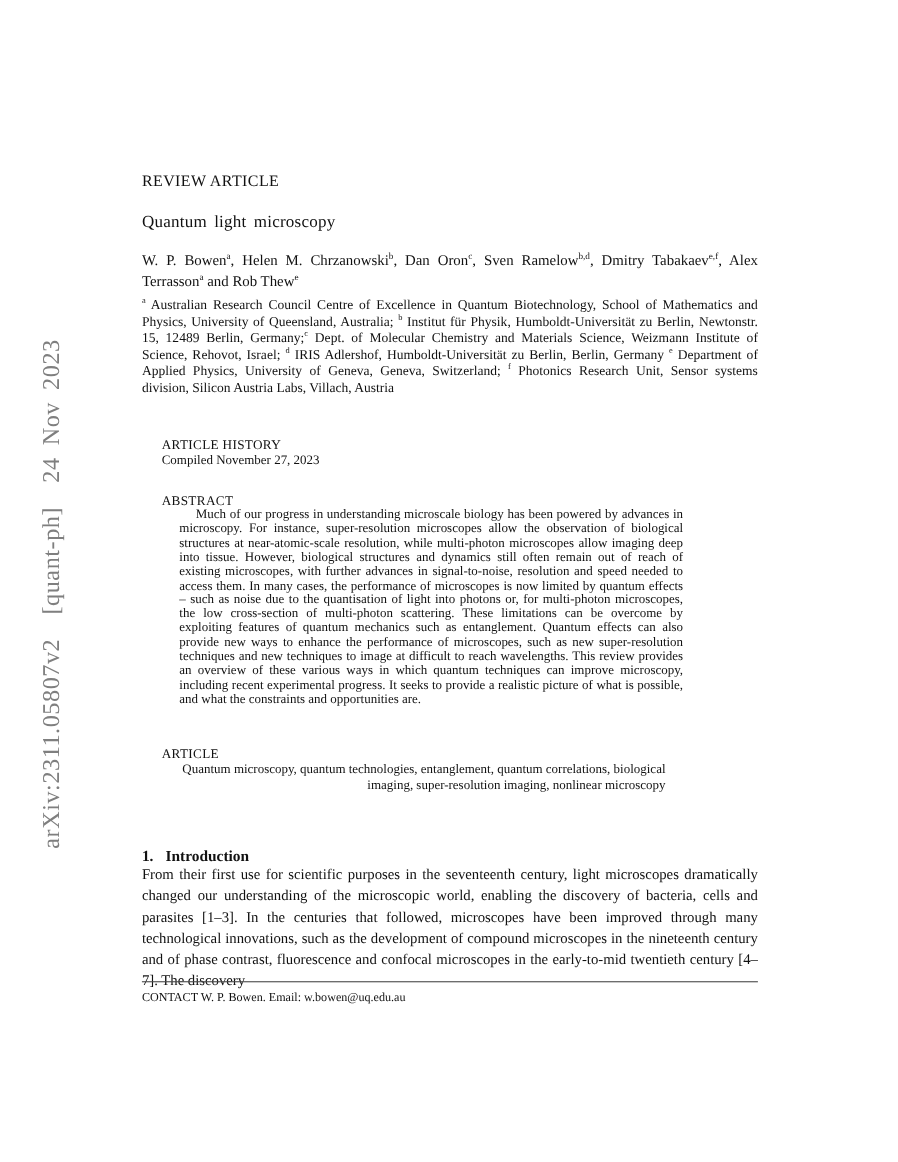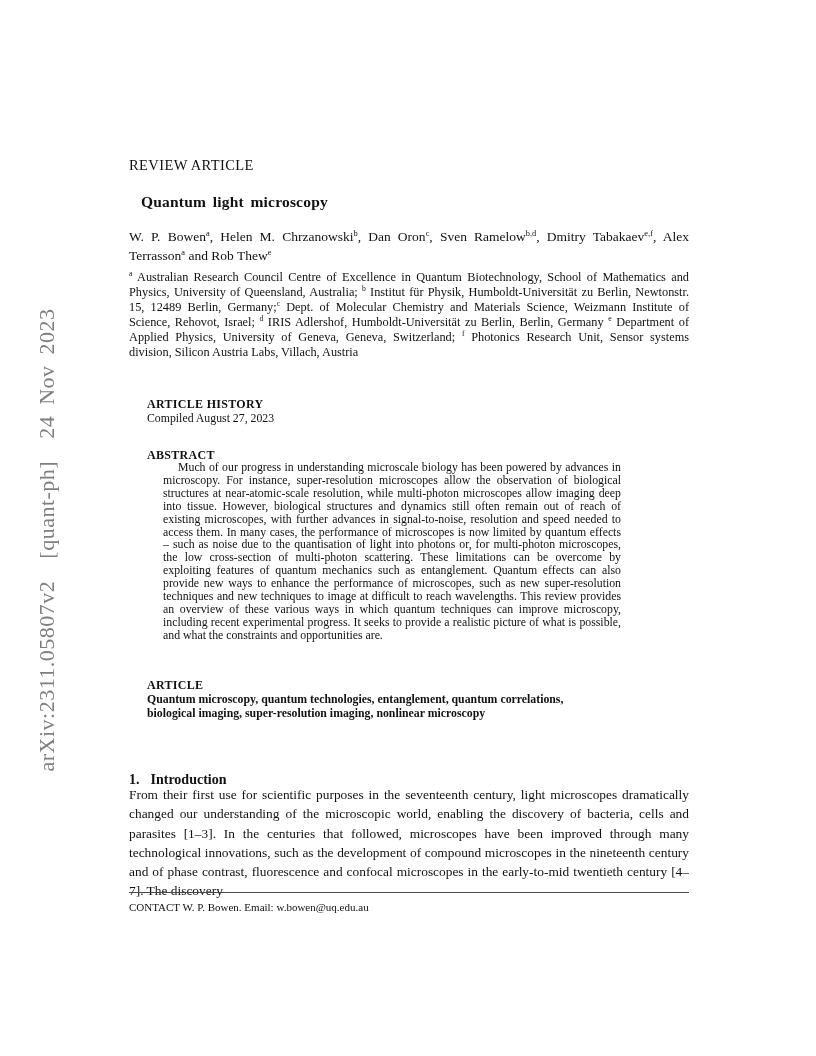--- a/index.html
+++ b/index.html
@@ -41,24 +41,23 @@
     width: 560px;
   }
   .abs-block { position: absolute; left: 0; }
 
   .review-label {
     font-size: 14.5px;
     letter-spacing: 0.4px;
   }
   .paper-title {
     font-size: 15.5px;
-    font-weight: bold;
+    font-weight: normal;
     letter-spacing: 0.2px;
     word-spacing: 2.5px;
-    margin-left: 12px;
   }
   .authors {
     font-size: 13.5px;
     line-height: 19px;
     text-align: justify;
   }
   .affils {
     font-size: 12.3px;
     line-height: 15px;
     text-align: justify;
@@ -70,40 +69,39 @@
     vertical-align: super;
   }
 
   .inner-block {
     position: absolute;
     left: 18px;
     width: 458px;
   }
   .small-heading {
     font-size: 12px;
-    font-weight: bold;
+    font-weight: normal;
     letter-spacing: 0.3px;
   }
   .small-text {
     font-size: 11.8px;
     line-height: 13px;
   }
   .abstract-text {
     font-size: 11.8px;
     line-height: 12.9px;
     text-align: justify;
     text-indent: 15px;
     hyphens: auto;
     margin-left: 16px;
   }
   .keywords-text {
     font-size: 11.8px;
     line-height: 13.5px;
-    text-align: left;
-    font-weight: bold;
+    text-align: right;
   }
 
   .section-heading {
     font-size: 14px;
     font-weight: bold;
   }
   .sec-gap { display: inline-block; width: 11px; }
 
   .body-par {
     font-size: 13.4px;
@@ -136,21 +134,21 @@
     <div class="abs-block review-label" style="top:157px;">REVIEW ARTICLE</div>
 
     <div class="abs-block paper-title" style="top:193px;">Quantum light microscopy</div>
 
     <div class="abs-block authors" style="top:227px; width:560px;">W. P. Bowen<sup>a</sup>, Helen M. Chrzanowski<sup>b</sup>, Dan Oron<sup>c</sup>, Sven Ramelow<sup>b,d</sup>, Dmitry Tabakaev<sup>e,f</sup>, Alex Terrasson<sup>a</sup> and Rob Thew<sup>e</sup></div>
 
     <div class="abs-block affils" style="top:270px; width:560px;"><sup>a</sup> Australian Research Council Centre of Excellence in Quantum Biotechnology, School of Mathematics and Physics, University of Queensland, Australia; <sup>b</sup> Institut für Physik, Humboldt-Universität zu Berlin, Newtonstr. 15, 12489 Berlin, Germany;<sup>c</sup> Dept. of Molecular Chemistry and Materials Science, Weizmann Institute of Science, Rehovot, Israel; <sup>d</sup> IRIS Adlershof, Humboldt-Universität zu Berlin, Berlin, Germany <sup>e</sup> Department of Applied Physics, University of Geneva, Geneva, Switzerland; <sup>f</sup> Photonics Research Unit, Sensor systems division, Silicon Austria Labs, Villach, Austria</div>
 
     <div class="inner-block small-heading" style="top:397px;">ARTICLE HISTORY</div>
 
-    <div class="inner-block small-text" style="top:412px;">Compiled August 27, 2023</div>
+    <div class="inner-block small-text" style="top:412px;">Compiled November 27, 2023</div>
 
     <div class="inner-block small-heading" style="top:448px;">ABSTRACT</div>
 
     <div class="inner-block abstract-text" style="top:461px;">Much of our progress in understanding microscale biology has been powered by advances in microscopy. For instance, super-resolution microscopes allow the observation of biological structures at near-atomic-scale resolution, while multi-photon microscopes allow imaging deep into tissue. However, biological structures and dynamics still often remain out of reach of existing microscopes, with further advances in signal-to-noise, resolution and speed needed to access them. In many cases, the performance of microscopes is now limited by quantum effects – such as noise due to the quantisation of light into photons or, for multi-photon microscopes, the low cross-section of multi-photon scattering. These limitations can be overcome by exploiting features of quantum mechanics such as entanglement. Quantum effects can also provide new ways to enhance the performance of microscopes, such as new super-resolution techniques and new techniques to image at difficult to reach wavelengths. This review provides an overview of these various ways in which quantum techniques can improve microscopy, including recent experimental progress. It seeks to provide a realistic picture of what is possible, and what the constraints and opportunities are.</div>
 
     <div class="inner-block small-heading" style="top:678px;">ARTICLE</div>
 
     <div class="inner-block keywords-text" style="top:693px;">Quantum microscopy, quantum technologies, entanglement, quantum correlations, biological imaging, super-resolution imaging, nonlinear microscopy</div>
 
     <div class="abs-block section-heading" style="top:772px;"><span>1.</span><span class="sec-gap"></span><span>Introduction</span></div>

